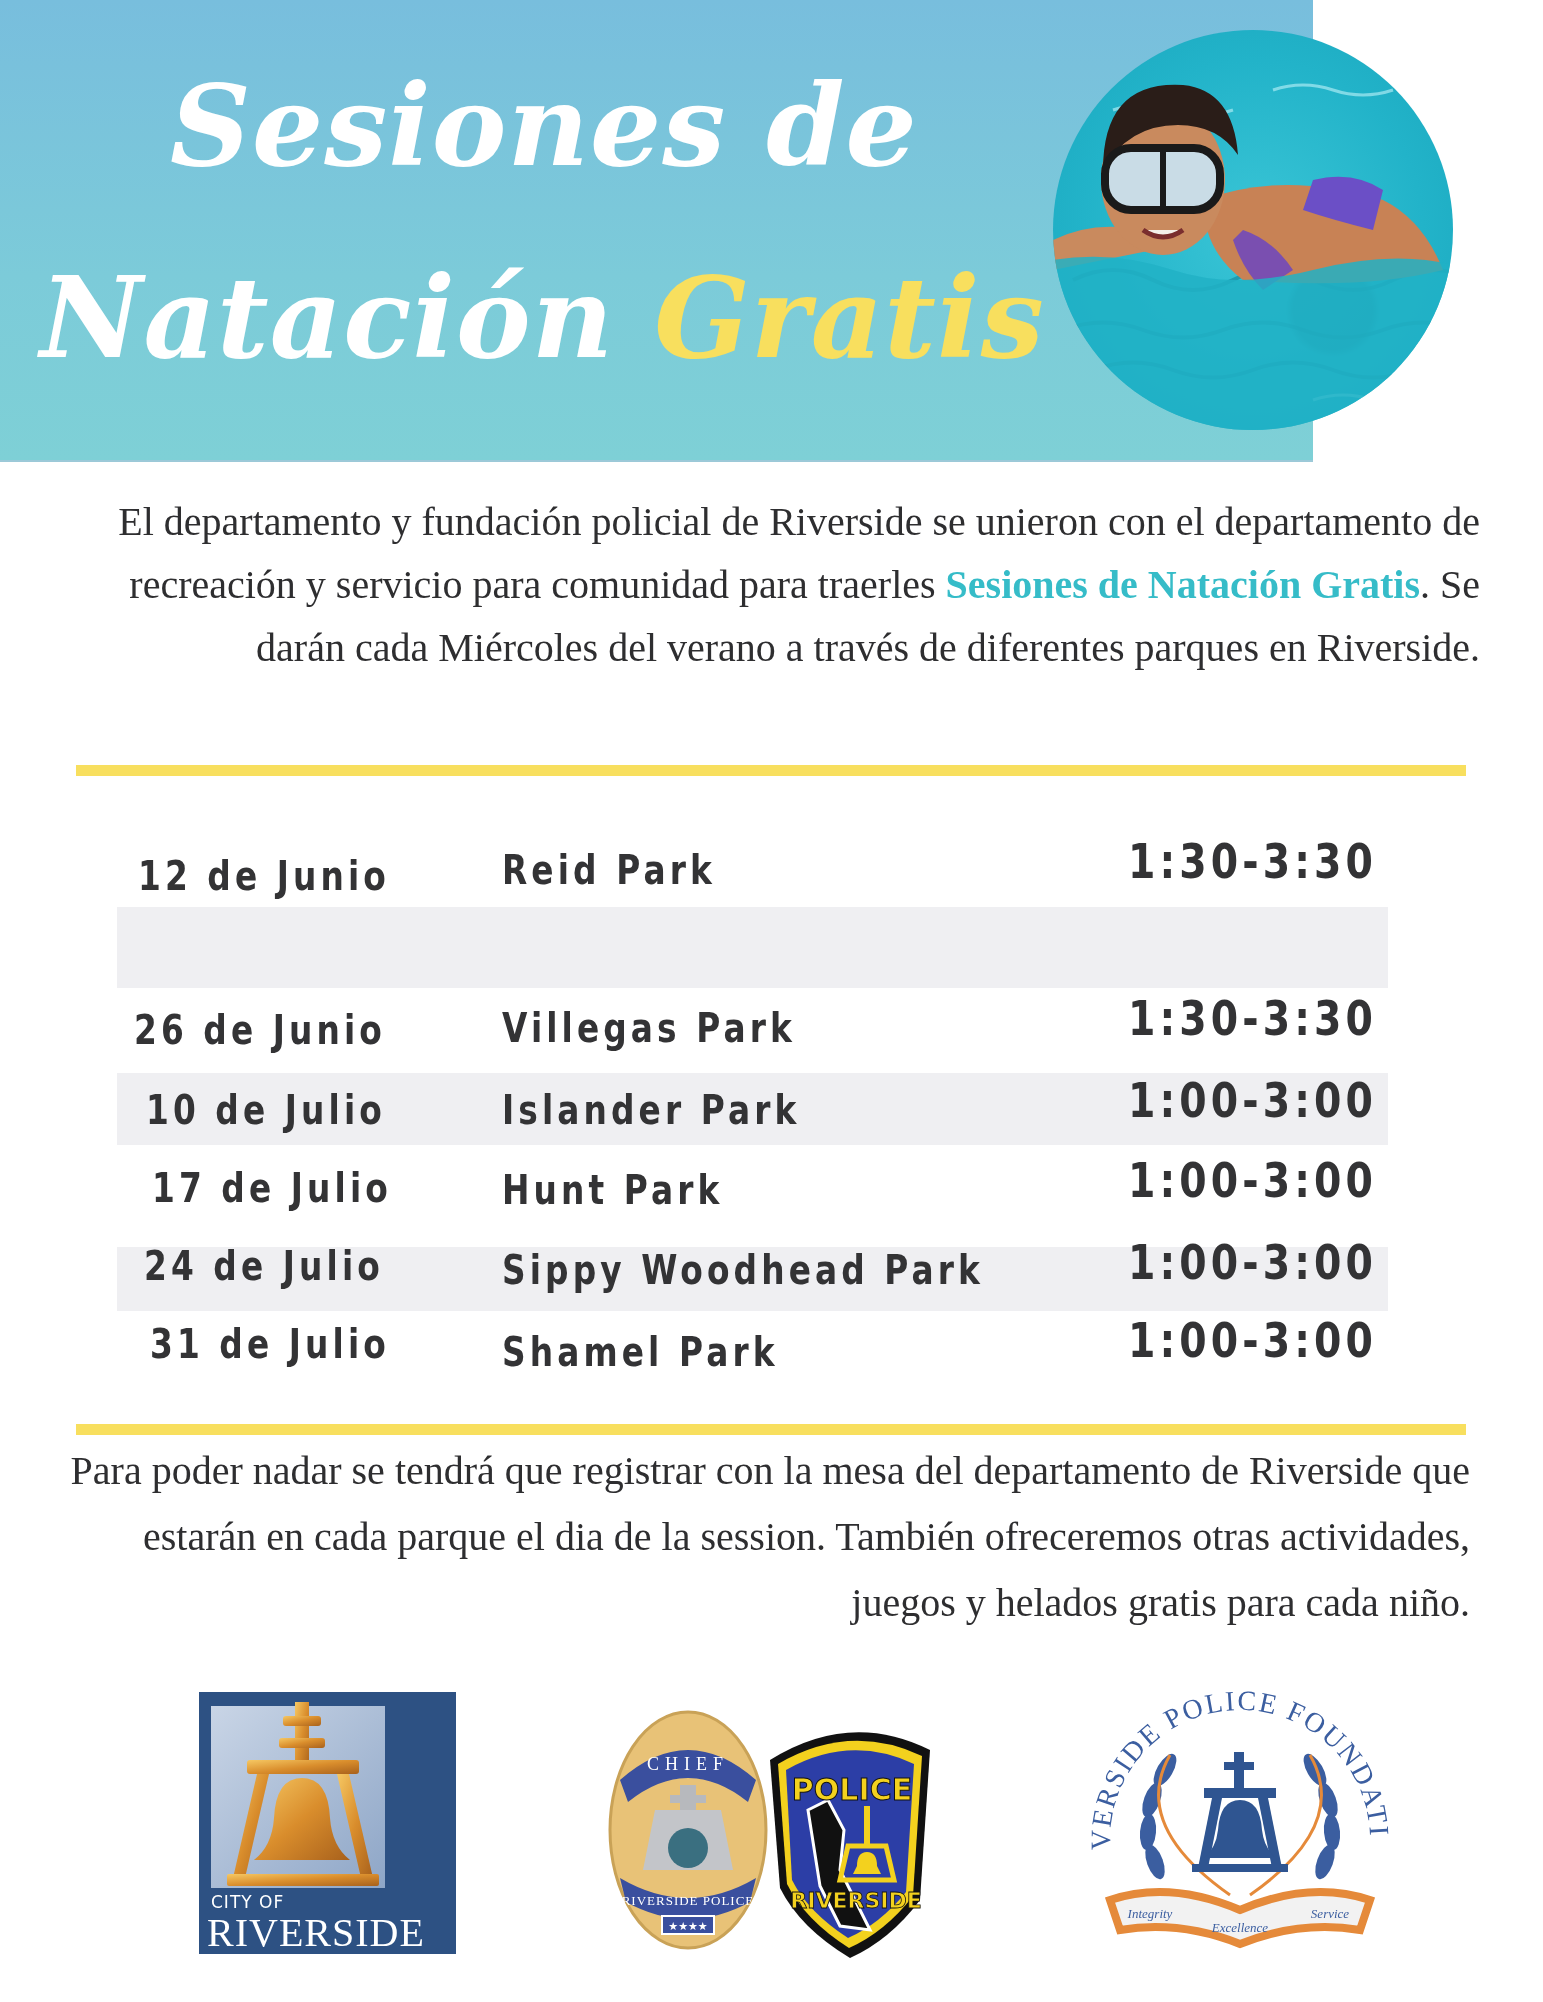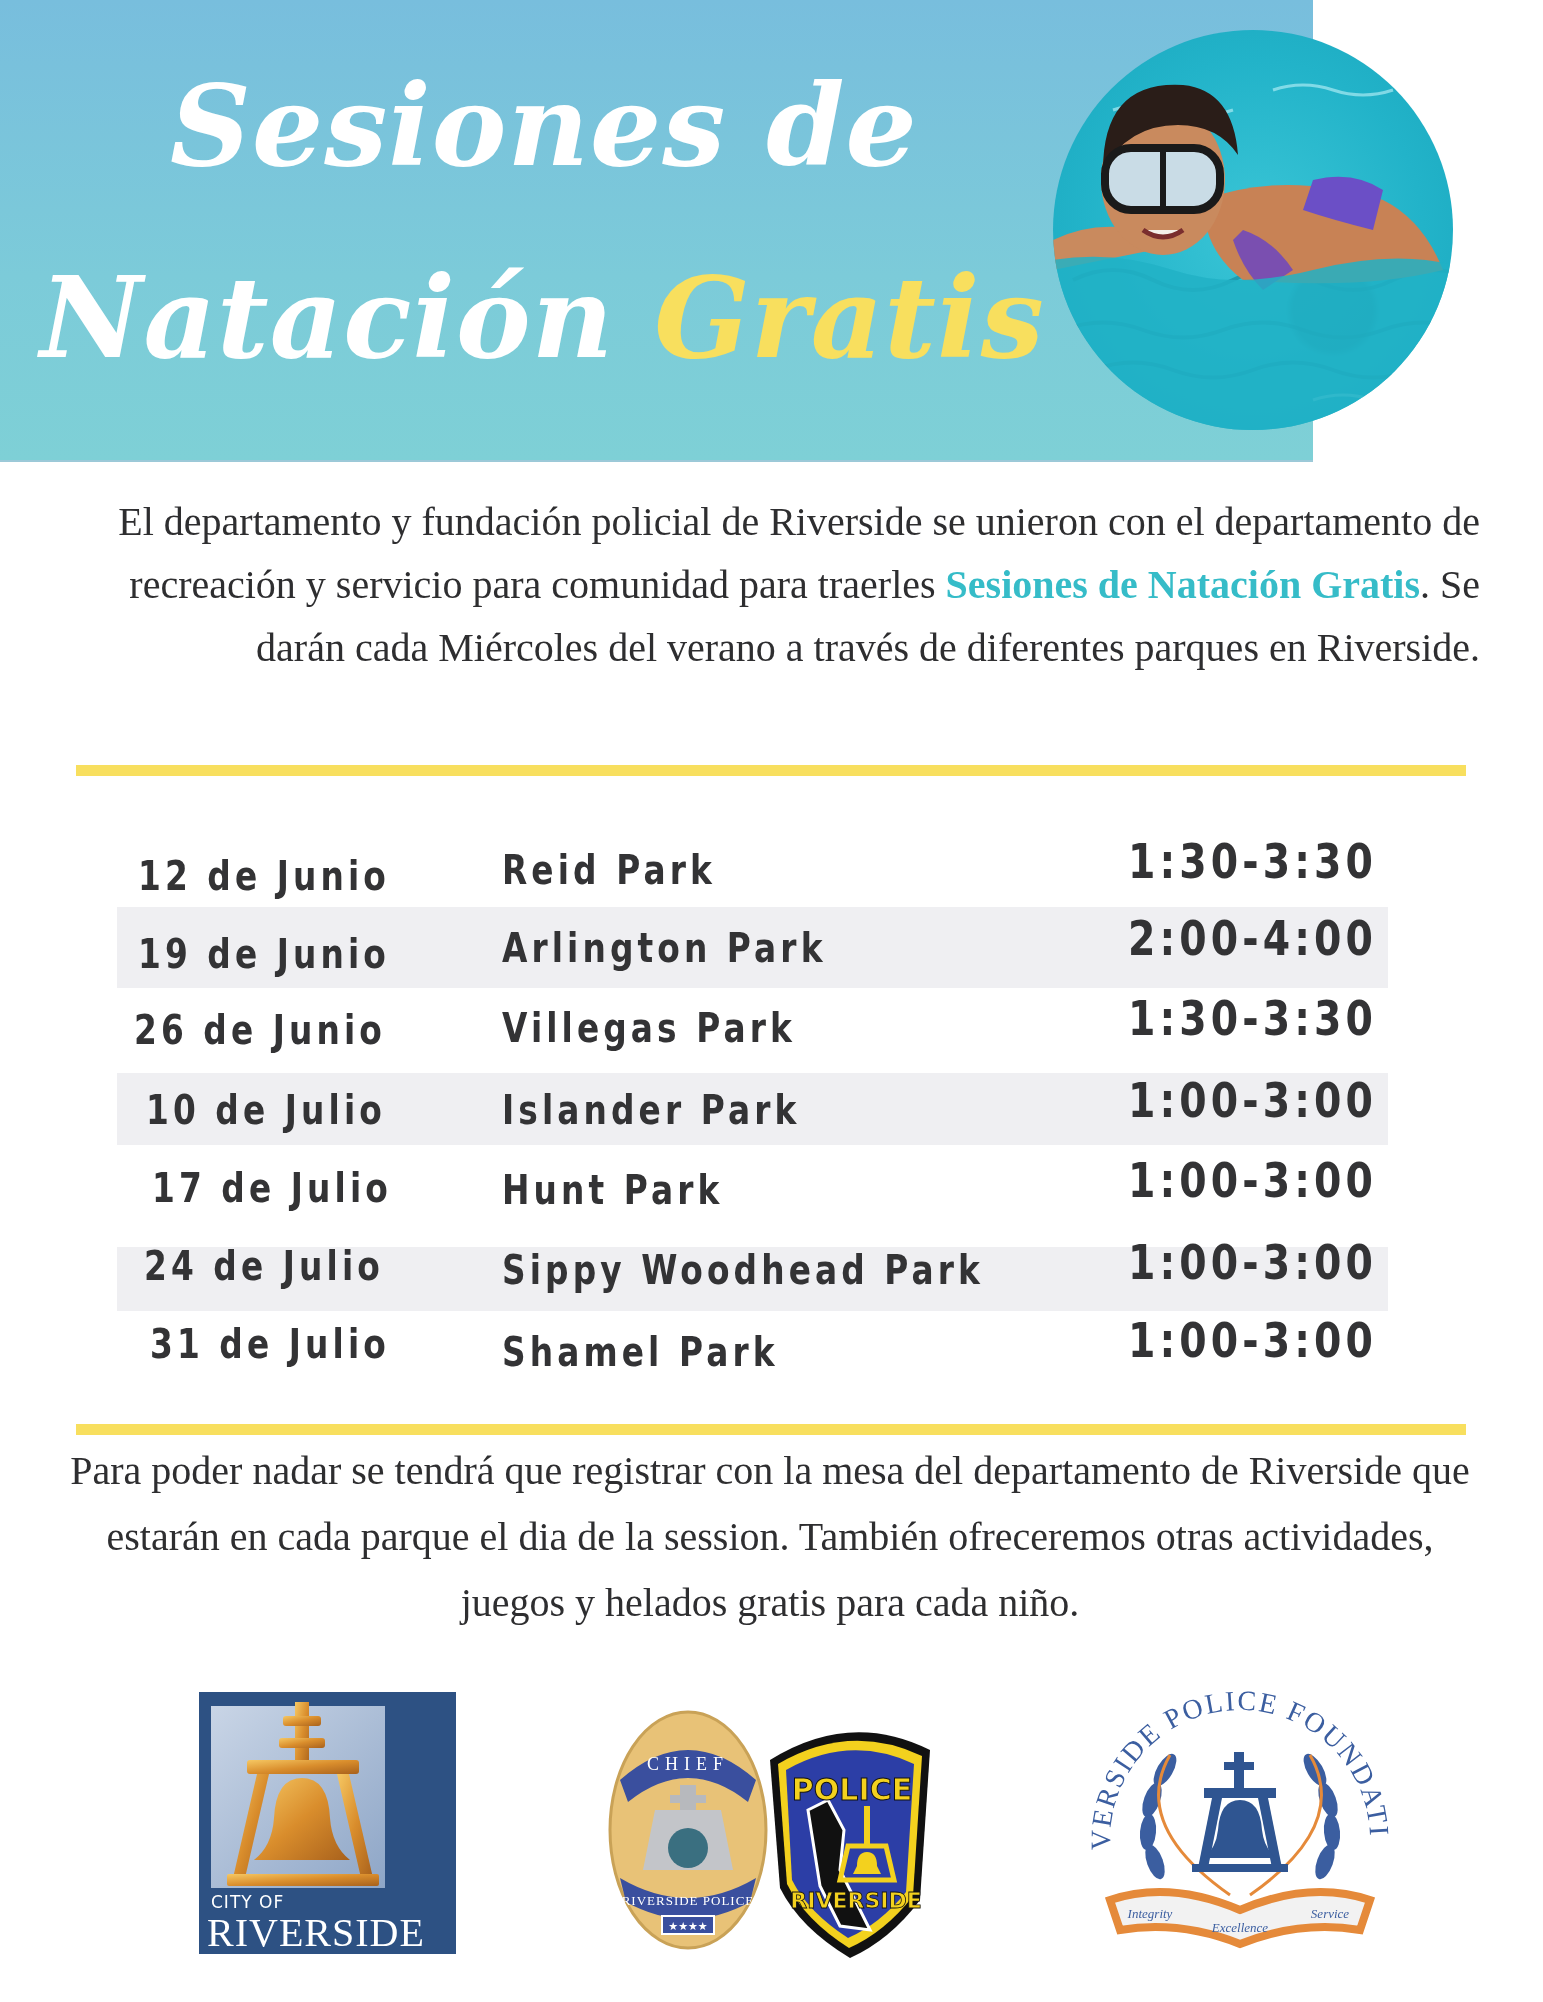--- a/index.html
+++ b/index.html
@@ -143,25 +143,20 @@
 <div class="schedule">
   <div class="band" style="top:907px;height:81px;"></div>
   <div class="band" style="top:1073px;height:72px;"></div>
   <div class="band" style="top:1247px;height:64px;"></div>
 
   <div class="row" style="top:843px;">
     <span class="cell date" style="top:3px;">12 de Junio</span>
     <span class="cell park" style="top:-3px;">Reid Park</span>
     <span class="cell time" style="top:-12px;">1:30-3:30</span>
   </div>
-  <div class="row" style="top:920px;">
-    <span class="cell date" style="top:4px;">19 de Junio</span>
-    <span class="cell park" style="top:-2px;">Arlington Park</span>
-    <span class="cell time" style="top:-12px;">2:00-4:00</span>
-  </div>
   <div class="row" style="top:998px;">
     <span class="cell date" style="left:134px;top:2px;">26 de Junio</span>
     <span class="cell park" style="top:0px;">Villegas Park</span>
     <span class="cell time" style="top:-10px;">1:30-3:30</span>
   </div>
   <div class="row" style="top:1078px;text-align:center;">
     <span class="cell date" style="left:146px;top:2px;">10 de Julio</span>
     <span class="cell park" style="top:2px;">Islander Park</span>
     <span class="cell time" style="top:-8px;">1:00-3:00</span>
   </div>
@@ -177,21 +172,21 @@
   </div>
   <div class="row" style="top:1316px;">
     <span class="cell date" style="left:150px;top:-2px;">31 de Julio</span>
     <span class="cell park" style="top:6px;">Shamel Park</span>
     <span class="cell time" style="top:-6px;">1:00-3:00</span>
   </div>
 </div>
 
 <div class="rule bottom"></div>
 
-<p class="footer-text" style="margin:0;">Para poder nadar se tendrá que registrar con la mesa del departamento de Riverside que estarán en cada parque el dia de la session. También ofreceremos otras actividades, juegos y helados gratis para cada niño.</p>
+<p class="footer-text" style="margin:0;text-align:right;">Para poder nadar se tendrá que registrar con la mesa del departamento de Riverside que estarán en cada parque el dia de la session. También ofreceremos otras actividades, juegos y helados gratis para cada niño.</p>
 
 <div class="logo logo-city">
   <div class="inner"></div>
   <svg width="257" height="200" viewBox="0 0 257 200" style="position:absolute;left:0;top:0;">
     <defs>
       <linearGradient id="gold" x1="0" y1="0" x2="1" y2="1">
         <stop offset="0" stop-color="#f6c863"></stop>
         <stop offset="0.5" stop-color="#d98d2c"></stop>
         <stop offset="1" stop-color="#a8611c"></stop>
       </linearGradient>

